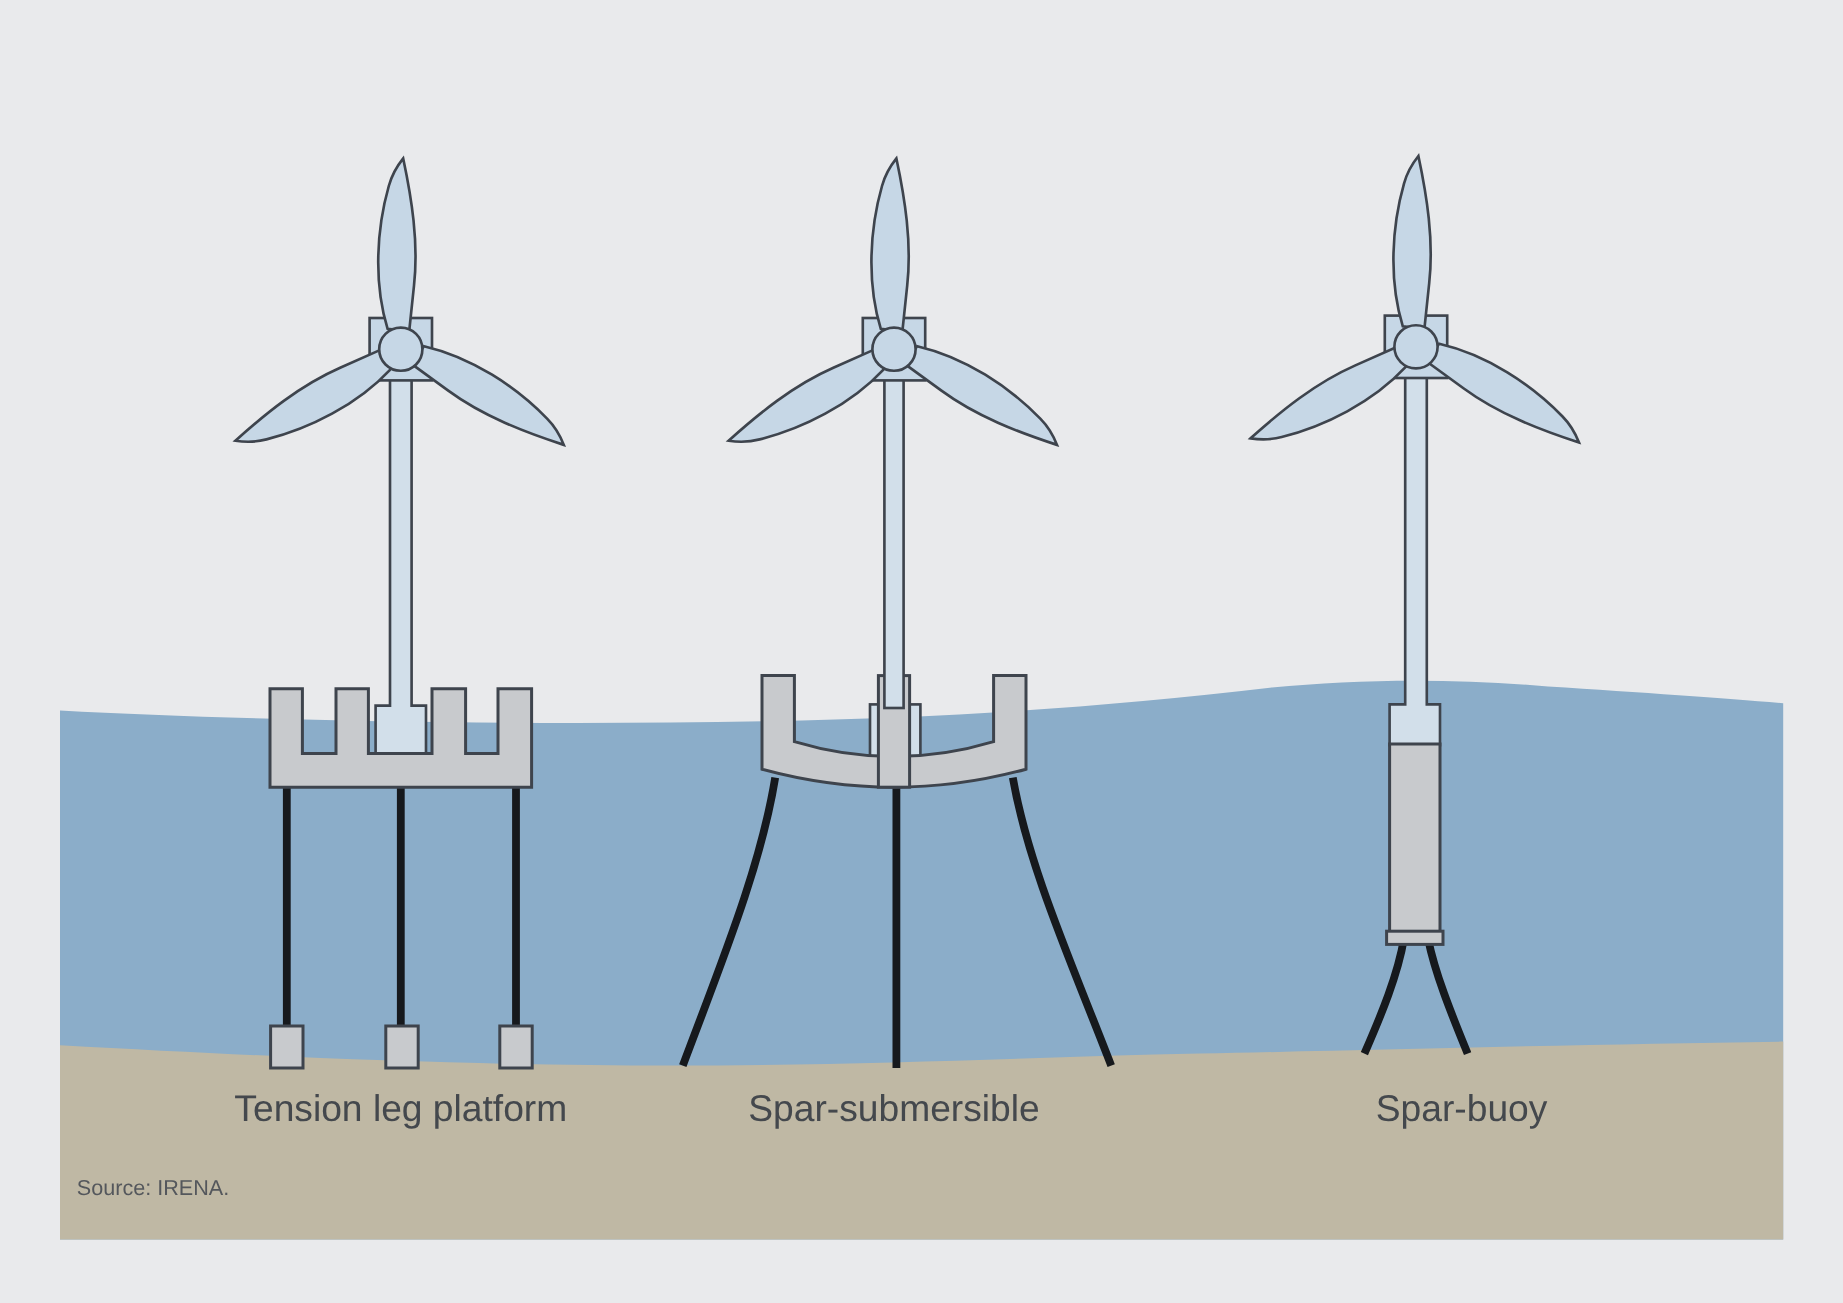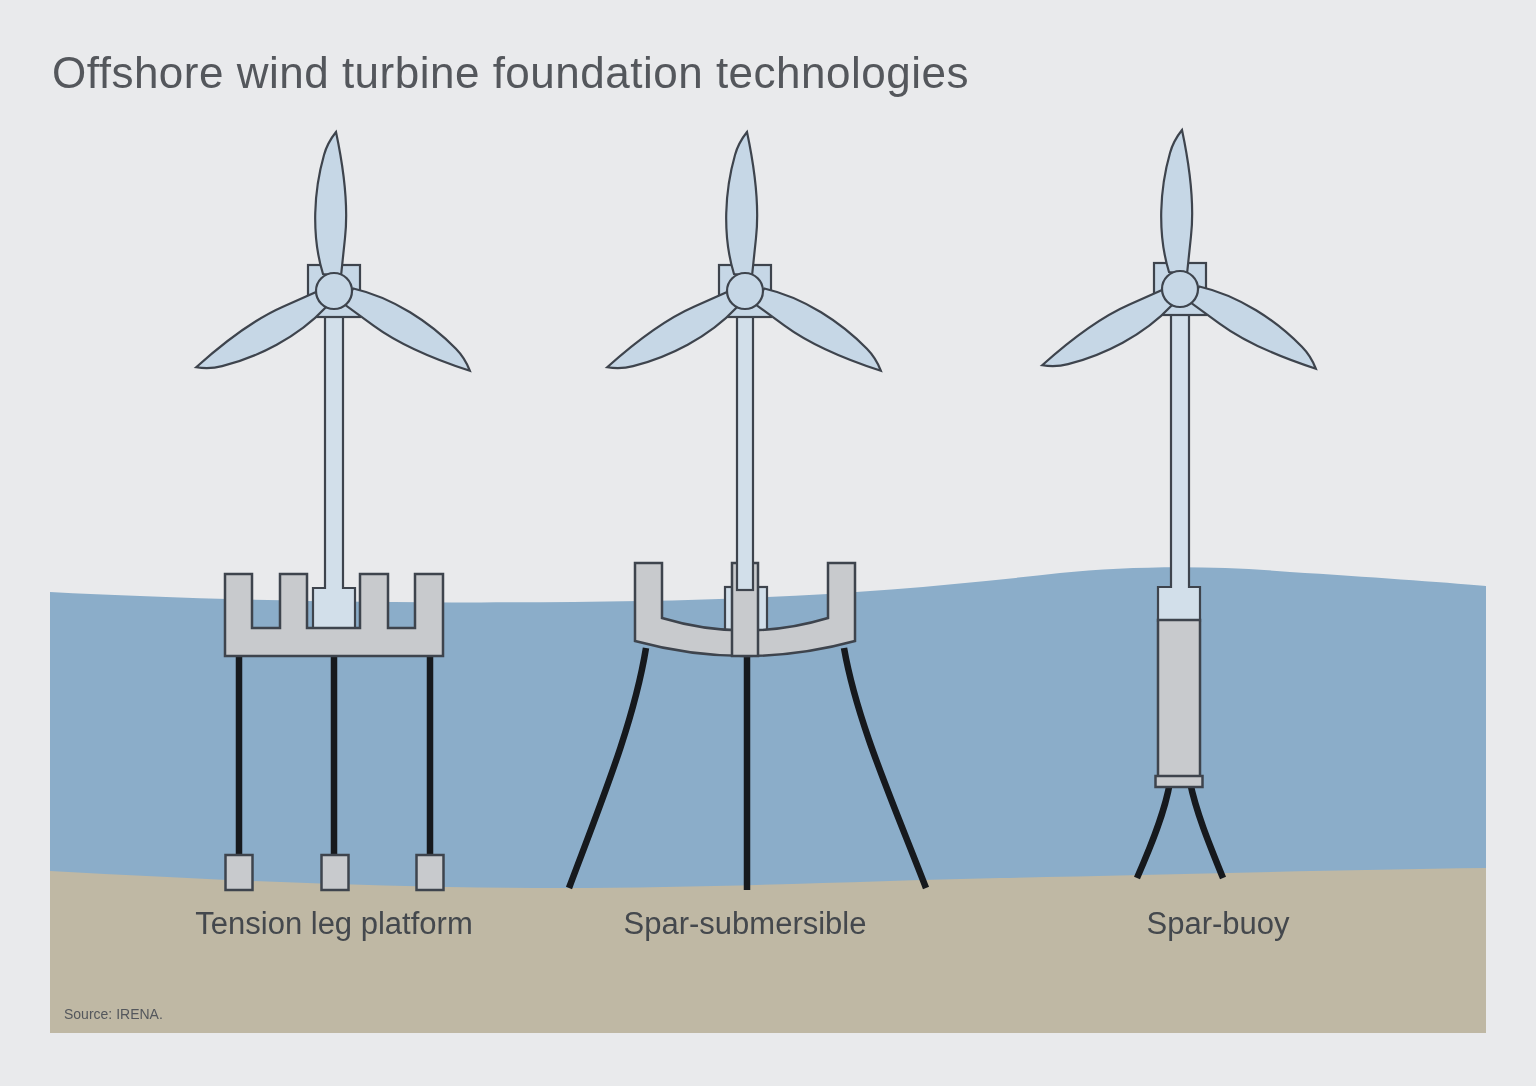--- a/index.html
+++ b/index.html
@@ -21,22 +21,22 @@
     letter-spacing:.5px;white-space:nowrap;
   }
   .label{
     position:absolute;top:906px;transform:translateX(-50%);
     font-size:31px;font-weight:300;color:var(--label-text);white-space:nowrap;
   }
   .label-tlp{left:334px}
   .label-spar-submersible{left:745px}
   .label-spar-buoy{left:1218px}
   .source{
-    position:absolute;left:64px;top:1006px;
-    font-size:14px;font-weight:400;color:var(--title-text);
+    position:absolute;left:64px;top:980px;
+    font-size:18px;font-weight:400;color:var(--title-text);
   }
   
   .water{fill:var(--water);stroke:none}
   .sand{fill:var(--seabed);stroke:none}
   .gray{fill:var(--structure-gray);stroke:var(--outline);stroke-width:2.5}
   .blue{fill:var(--turbine-blue);stroke:var(--outline);stroke-width:2.2}
   .tblue{fill:var(--tower-blue);stroke:var(--outline);stroke-width:2.2}
   .moor{fill:none;stroke:var(--mooring-black);stroke-width:6.5}
 </style>
 </head>
@@ -91,20 +91,19 @@
       <path class="tblue" d="M1171,310 L1189,310 L1189,587 L1200,587 L1200,621 L1158,621 L1158,587 L1171,587 Z"></path>
       <rect class="gray" x="1158" y="620" width="42" height="158"></rect>
       <rect class="gray" x="1155.5" y="776" width="47" height="11"></rect>
     </g>
 
     <use href="#turbine" transform="translate(334,290)"></use>
     <use href="#turbine" transform="translate(745,290)"></use>
     <use href="#turbine" transform="translate(1180,288)"></use>
   </svg>
 
-  <h1 class="title">Offshore wind turbine foundation technologies</h1>
 
   <div class="label label-spar-submersible">Spar-submersible</div>
   <div class="label label-tlp">Tension leg platform</div>
   <div class="label label-spar-buoy">Spar-buoy</div>
 
   <div class="source">Source: IRENA.</div>
 </div>
 
 </body></html>

